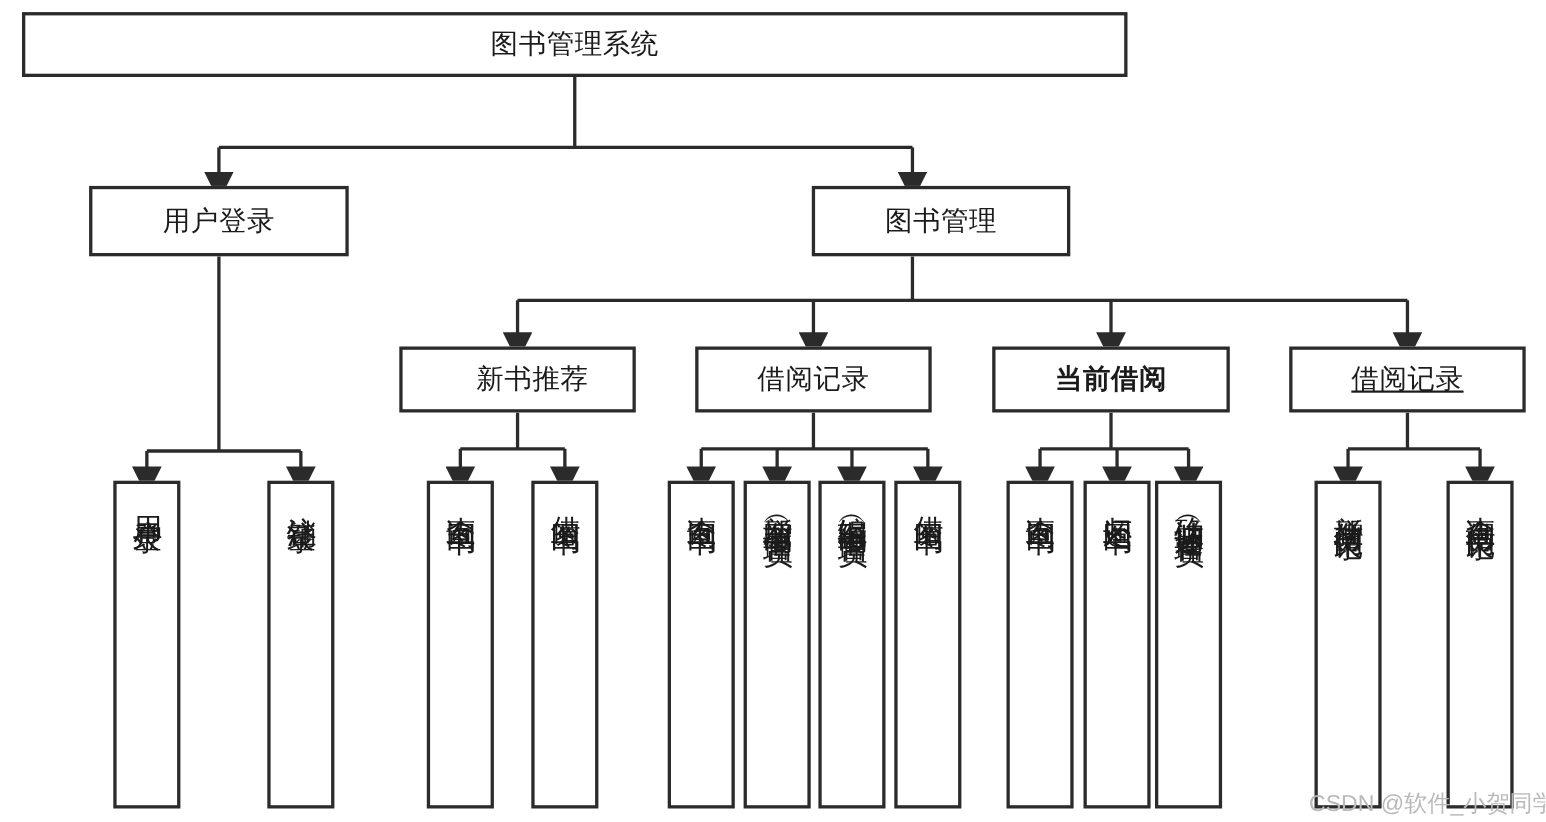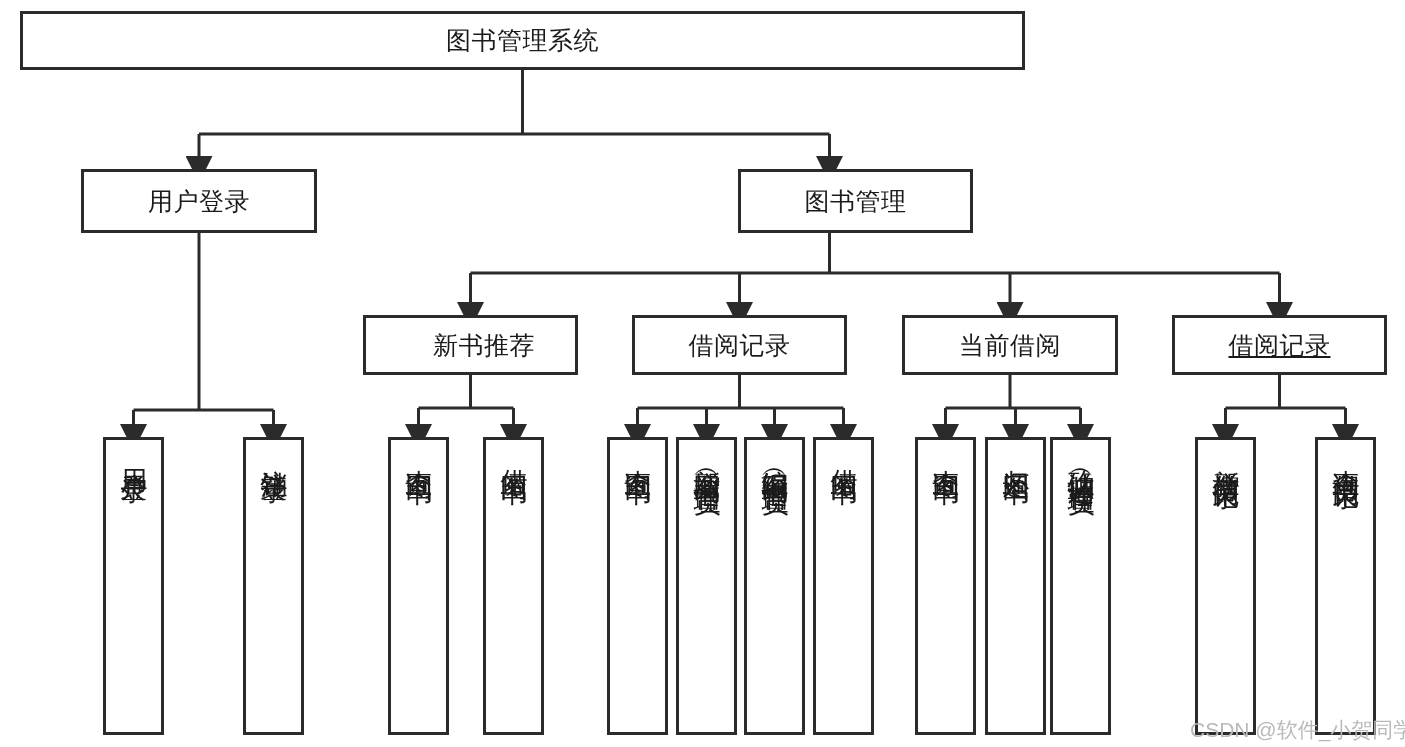--- a/index.html
+++ b/index.html
@@ -122,21 +122,21 @@
       </div>
       <div class="node-box node-horizontal" style="left: 738px; top: 169px; width: 235px; height: 64px; align-items: center;">
         <span class="node-label">图书管理</span>
       </div>
       <div class="node-box node-horizontal" style="left: 363px; top: 315px; width: 215px; height: 60px; padding-left: 27px;">
         <span class="node-label">新书推荐</span>
       </div>
       <div class="node-box node-horizontal" style="left: 632px; top: 315px; width: 215px; height: 60px;">
         <span class="node-label">借阅记录</span>
       </div>
-      <div class="node-box node-horizontal" style="left: 902px; top: 315px; width: 216px; height: 60px;">
+      <div class="node-box node-horizontal" style="left: 902px; top: 315px; width: 216px; height: 60px; font-weight: bold;">
         <span class="node-label">当前借阅</span>
       </div>
       <div class="node-box node-horizontal" style="left: 1172px; top: 315px; width: 215px; height: 60px; text-decoration: underline;">
         <span class="node-label">借阅记录</span>
       </div>
       <div class="node-box node-vertical" style="left: 103px; top: 437px; width: 61px; height: 298px;">
         <span class="node-label">用户登录</span>
       </div>
       <div class="node-box node-vertical" style="left: 243px; top: 437px; width: 61px; height: 298px;">
         <span class="node-label">注销登录</span>

